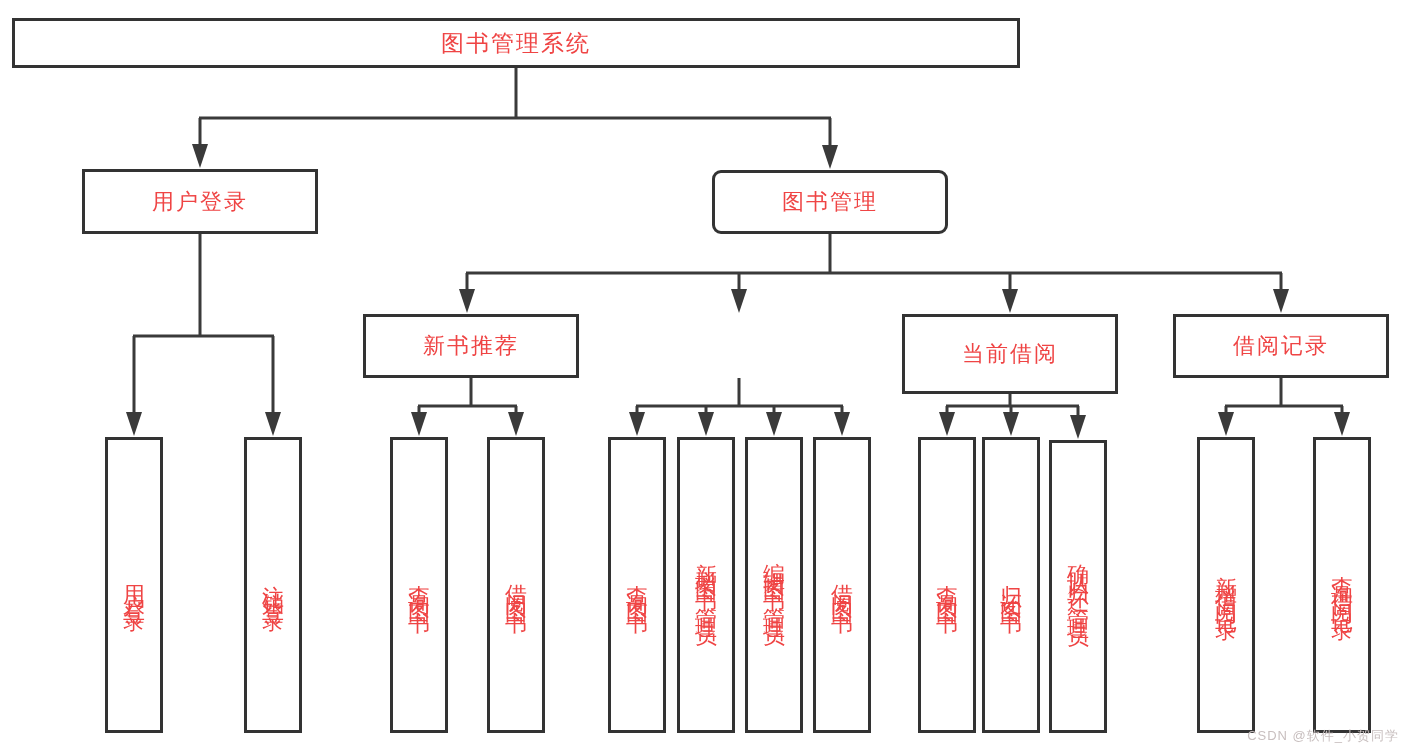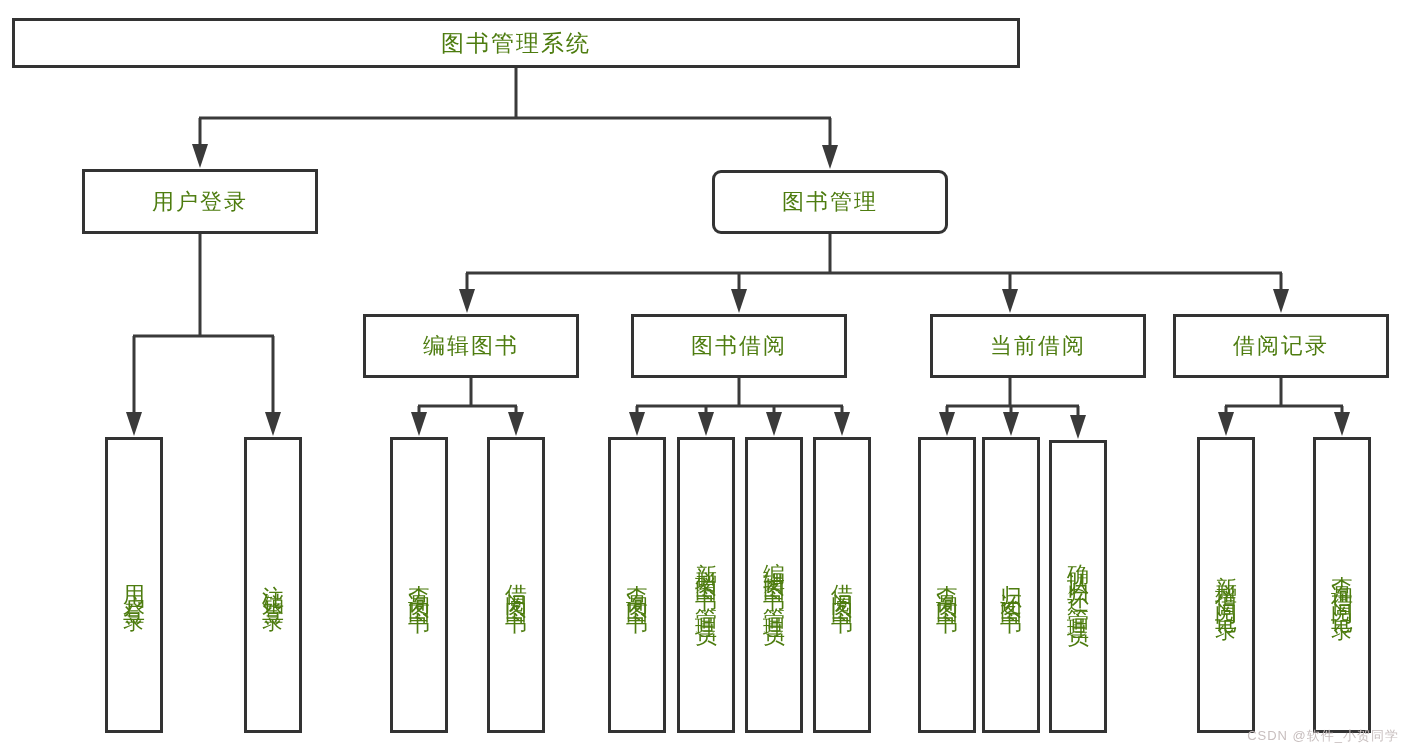--- a/index.html
+++ b/index.html
@@ -18,21 +18,21 @@
     pointer-events: none;
   }
   .node {
     position: absolute;
     box-sizing: border-box;
     border: 3px solid #333333;
     background: #ffffff;
     display: flex;
     align-items: center;
     justify-content: center;
-    color: #4d7c0f;
+    color: #ef4444;
   }
   .hlabel {
     font-size: 22px;
     letter-spacing: 2px;
     white-space: nowrap;
   }
   .root-label { font-size: 23px; }
   .vlabel {
     writing-mode: vertical-rl;
     text-orientation: upright;
@@ -49,21 +49,21 @@
     color: #c8bfbf;
     letter-spacing: 1px;
     white-space: nowrap;
   }
   
   .n-root          { left: 12px;   top: 18px;  width: 1008px; height: 50px; }
   .n-user-login    { left: 82px;   top: 169px; width: 236px;  height: 65px; }
   .n-book-mgmt     { left: 712px;  top: 170px; width: 236px;  height: 64px; border-radius: 9px; }
   .n-new-rec       { left: 363px;  top: 314px; width: 216px;  height: 64px; }
   .n-book-borrow   { left: 631px;  top: 314px; width: 216px;  height: 64px; }
-  .n-cur-borrow    { left: 930px;  top: 314px; width: 216px;  height: 64px; }
+  .n-cur-borrow    { left: 902px;  top: 314px; width: 216px;  height: 80px; }
   .n-borrow-rec    { left: 1173px; top: 314px; width: 216px;  height: 64px; }
   .leaf            { top: 437px; width: 58px; height: 296px; }
   .l-user-login    { left: 105px; }
   .l-logout        { left: 244px; }
   .l-rec-query     { left: 390px; }
   .l-rec-borrow    { left: 487px; }
   .l-bb-query      { left: 608px; }
   .l-bb-add        { left: 677px; }
   .l-bb-edit       { left: 745px; }
   .l-bb-borrow     { left: 813px; }
@@ -123,24 +123,21 @@
   </div>
 
   <div class="node n-user-login">
     <span class="hlabel">用户登录</span>
   </div>
   <div class="node n-book-mgmt">
     <span class="hlabel">图书管理</span>
   </div>
 
   <div class="node n-new-rec">
-    <span class="hlabel">编辑图书</span>
-  </div>
-  <div class="node n-book-borrow">
-    <span class="hlabel">图书借阅</span>
+    <span class="hlabel">新书推荐</span>
   </div>
   <div class="node n-cur-borrow">
     <span class="hlabel">当前借阅</span>
   </div>
   <div class="node n-borrow-rec">
     <span class="hlabel">借阅记录</span>
   </div>
 
   <div class="node leaf l-user-login">
     <span class="vlabel">用户登录</span>

